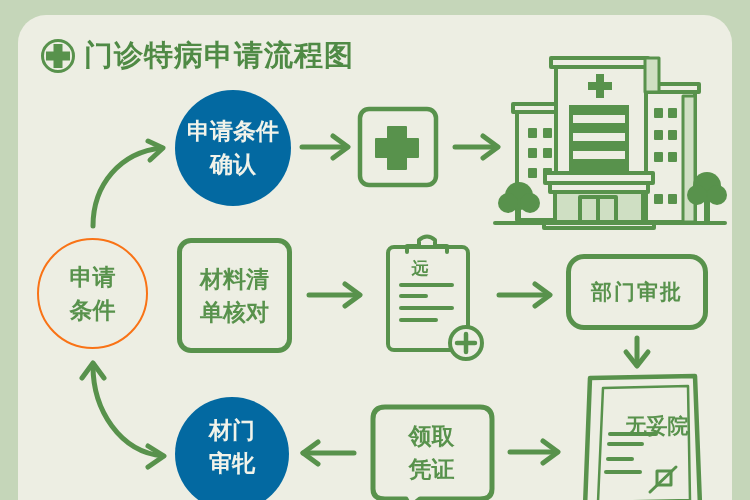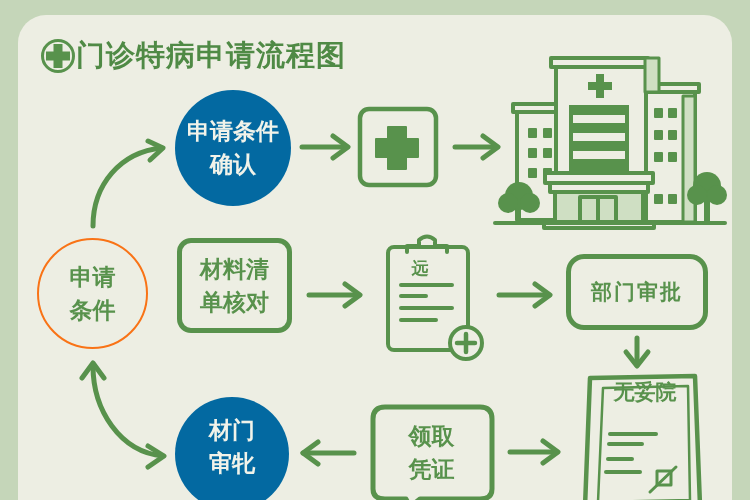--- a/index.html
+++ b/index.html
@@ -7,21 +7,21 @@
     width:750px; height:500px; overflow:hidden; position:relative;
     background:#c5d6b9;
     font-family:"DejaVu Sans", sans-serif;
   }
   .card {
     position:absolute; left:18px; top:15px; width:714px; height:520px;
     background:#edeee3; border-radius:28px;
   }
   .title {
     position:absolute; left:40px; top:36px; height:40px;
-    display:flex; align-items:center; 
+    display:flex; align-items:center; gap:8px;
   }
   .title-text {
     font-size:29px; font-weight:bold; color:#4f8a45; letter-spacing:1px;
   }
   .node { position:absolute; display:flex; align-items:center; justify-content:center; text-align:center; }
   .node-text { font-size:23px; font-weight:bold; line-height:33px; white-space:pre-line; }
   .filled-circle { background:#0369a1; border-radius:50%; }
   .filled-circle .node-text { color:#f1f3ea; }
   .outline-circle { border:2px solid #f97316; border-radius:50%; box-sizing:border-box; }
   .outline-box { border:5px solid #58924c; border-radius:14px; box-sizing:border-box; }
@@ -189,34 +189,34 @@
 <div class="node outline-circle" style="left:37px; top:238px; width:111px; height:111px;">
   <span class="node-text green">申请
 条件</span>
 </div>
 
 <div class="node filled-circle" style="left:175px; top:90px; width:116px; height:116px;">
   <span class="node-text">申请条件
 确认</span>
 </div>
 
-<div class="node outline-box" style="left:177px; top:238px; width:115px; height:95px;">
+<div class="node outline-box" style="left:177px; top:238px; width:115px; height:115px;">
   <span class="node-text green">材料清
 单核对</span>
 </div>
 
 <div class="node" style="left:405px; top:256px; width:30px; height:24px;">
   <span style="font-size:17px; font-weight:bold; color:#58924c;">远</span>
 </div>
 
 <div class="node outline-box" style="left:566px; top:254px; width:142px; height:76px; border-radius:18px;">
   <span class="node-text green" style="font-size:21px; letter-spacing:2px;">部门审批</span>
 </div>
 
-<div class="node" style="left:602px; top:376px; width:86px; height:32px;">
+<div class="node" style="left:602px; top:410px; width:86px; height:32px;padding-left:12px;">
   <span style="font-size:21px; font-weight:bold; color:#58924c;">无妥院</span>
 </div>
 
 <div class="node" style="left:373px; top:410px; width:117px; height:86px;">
   <span class="node-text green">领取
 凭证</span>
 </div>
 
 <div class="node filled-circle" style="left:175px; top:397px; width:114px; height:114px;">
   <span class="node-text" style="margin-top:-14px;">材门

